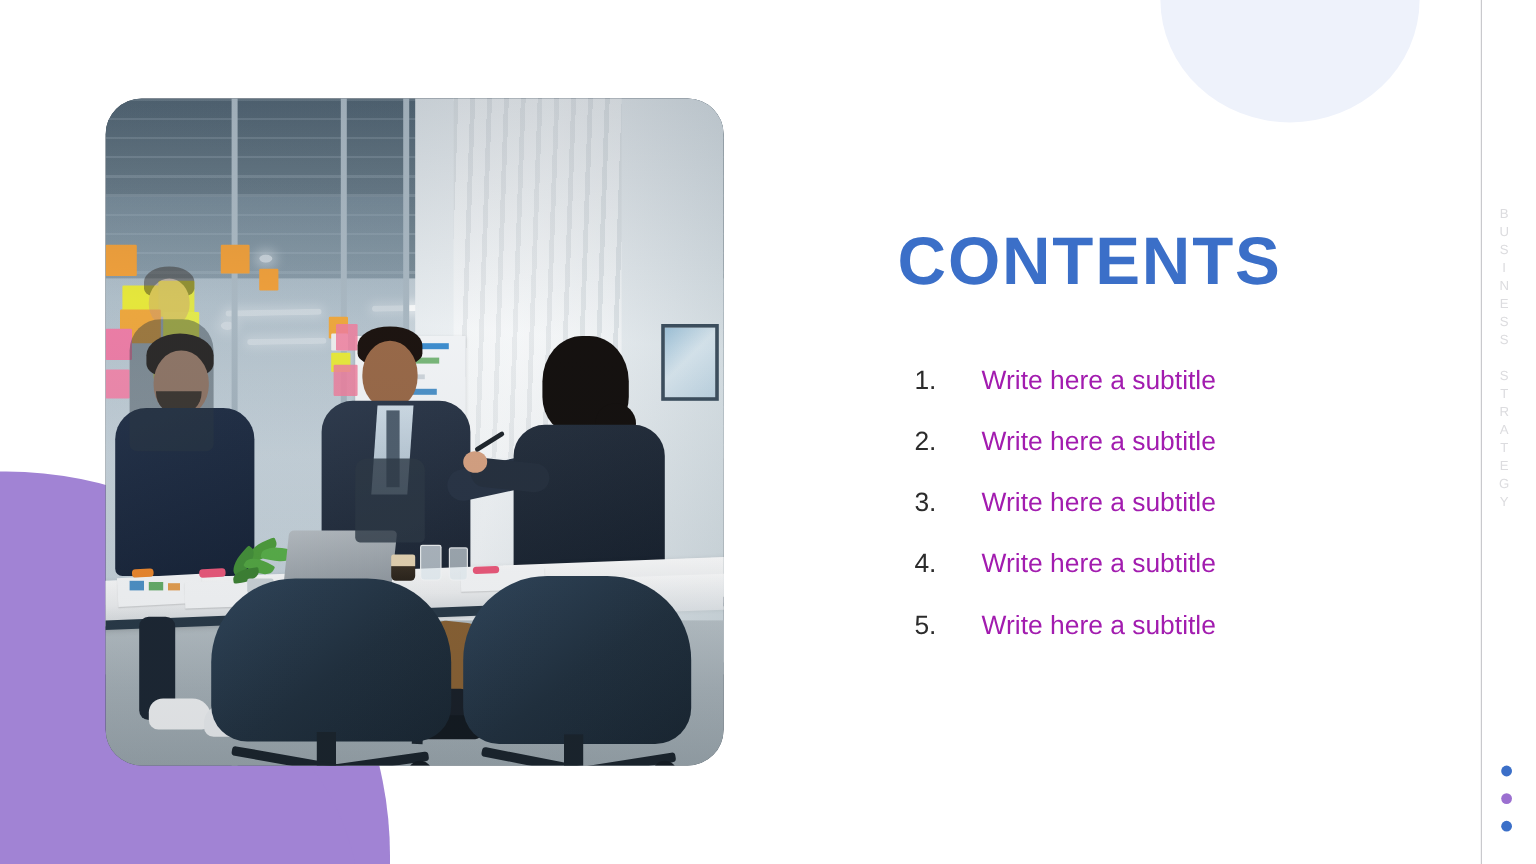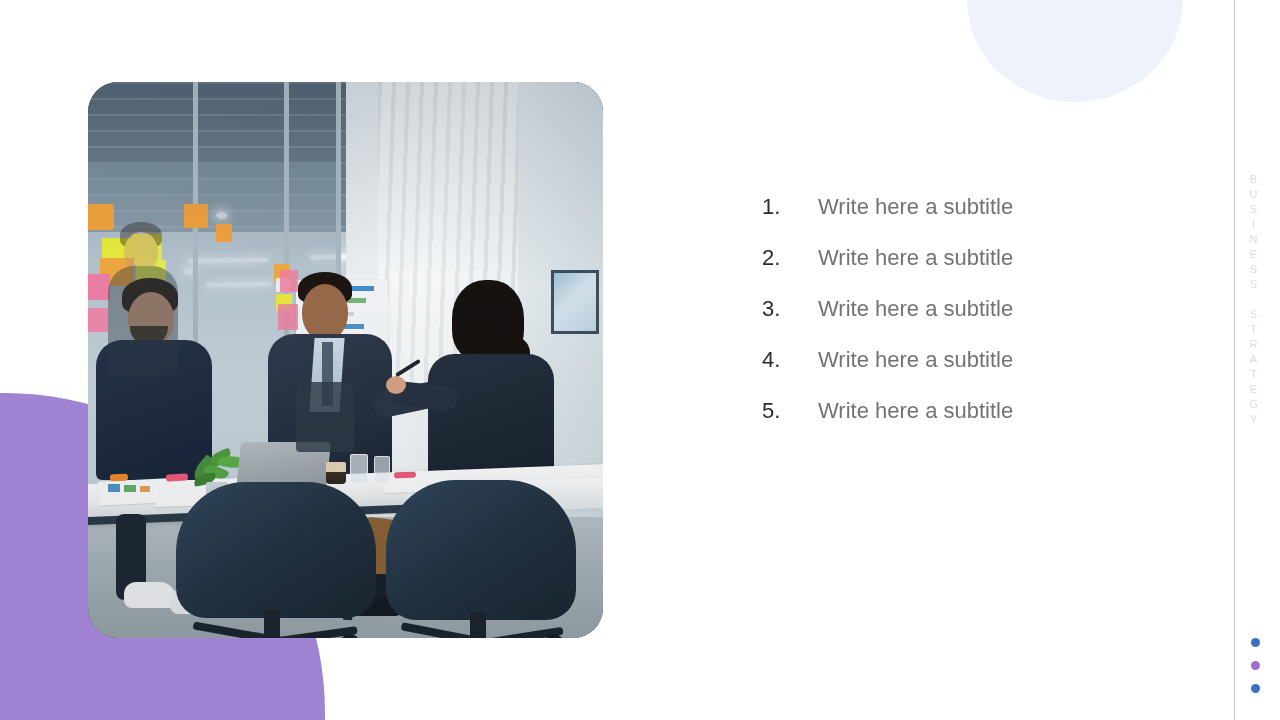--- a/index.html
+++ b/index.html
@@ -282,21 +282,21 @@
     line-height: 1.5;
   }
   .item-number {
     width: 70px;
     flex: 0 0 70px;
     padding-left: 14px;
     box-sizing: border-box;
     color: #2b2b2b;
   }
   .item-label {
-    color: #737373;
+    color: #a21caf;
   }
 </style>
 </head>
 <body>
 
 <div id="slide">
 
   <div id="blue-circle"></div>
   <div id="purple-blob"></div>
   <div id="purple-blob-2"></div>
@@ -445,20 +445,21 @@
 
       <div class="ph caster" style="left:456px;top:552px;width:20px;height:20px;"></div>
 
       <div class="ph" style="left:208px;top:300px;width:58px;height:70px;background:#2e3a46;border-radius:10px 10px 4px 4px;opacity:.8;"></div>
 
       <div id="photo-shade"></div>
     </div>
   </div>
 
   <div id="content">
+    <h1 id="slide-title">CONTENTS</h1>
 
     <ol id="contents-list">
       <li class="content-item">
         <span class="item-number">1.</span>
         <span class="item-label">Write here a subtitle</span>
       </li>
       <li class="content-item">
         <span class="item-number">2.</span>
         <span class="item-label">Write here a subtitle</span>
       </li>

